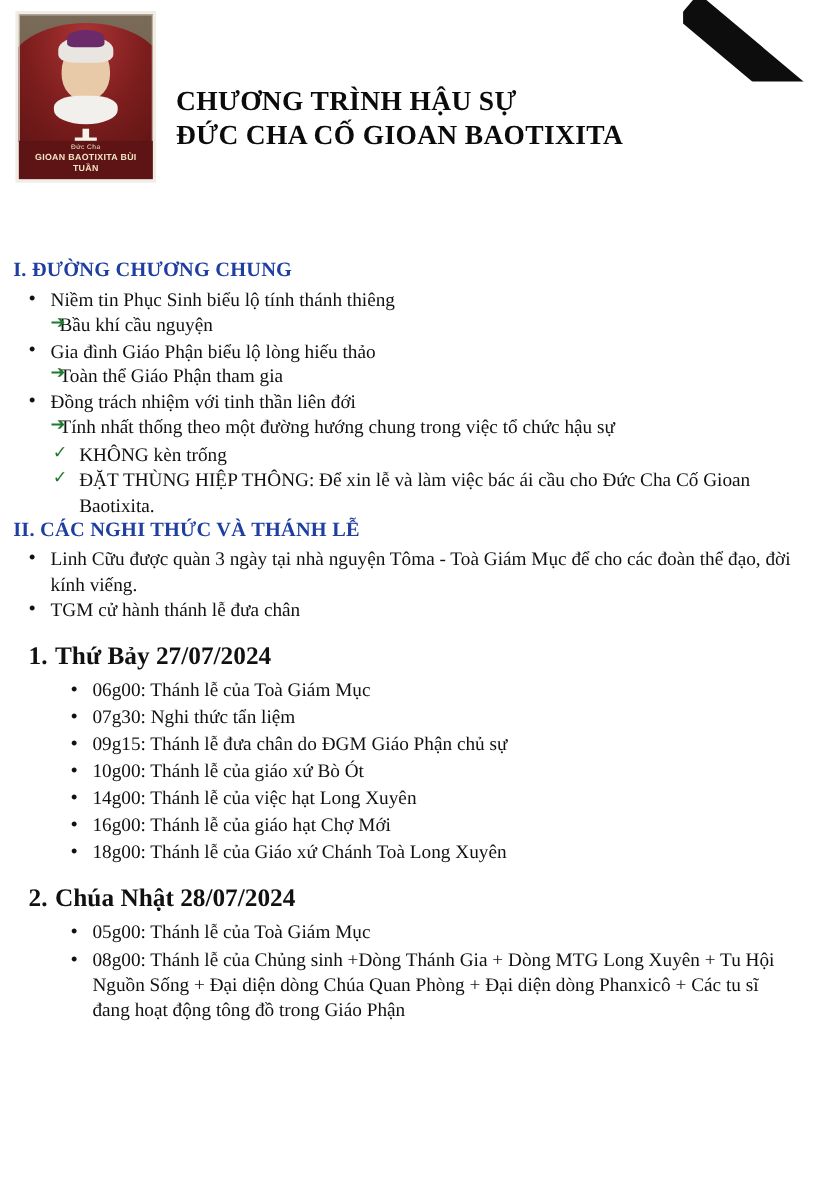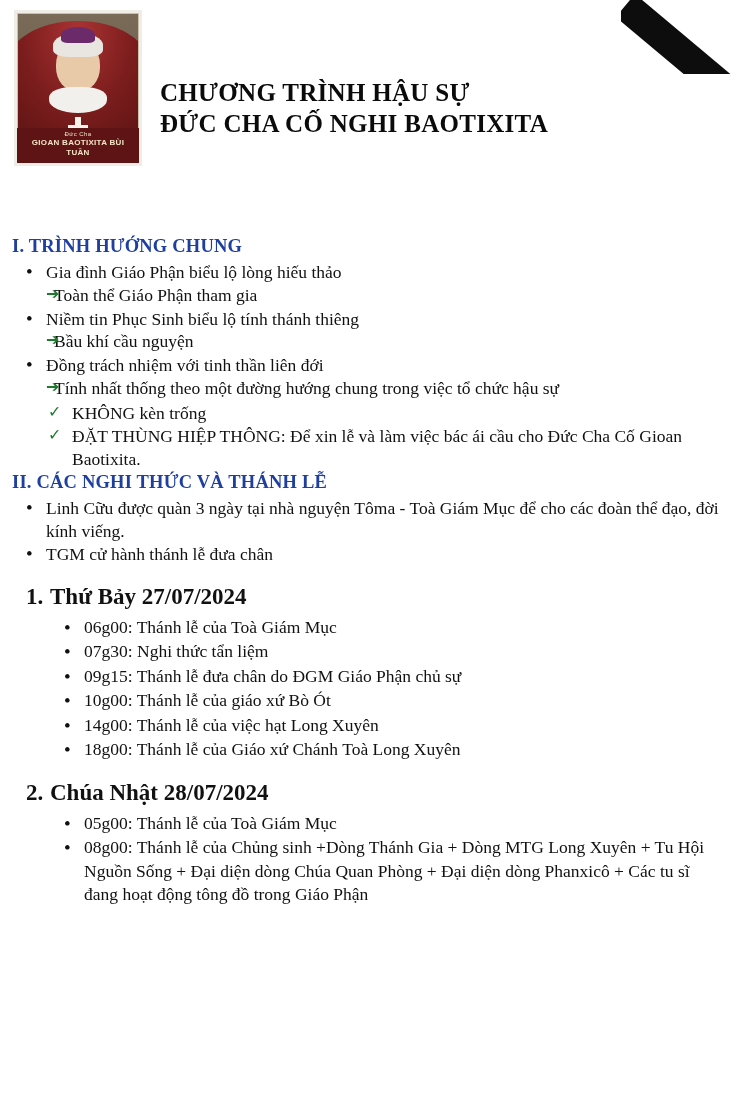--- a/index.html
+++ b/index.html
@@ -231,35 +231,35 @@
       <div class="p-cross"></div>
       <div class="frame"></div>
       <div class="p-caption">
         <div class="p-cap1">Đức Cha</div>
         <div class="p-cap2">GIOAN BAOTIXITA BÙI TUẦN</div>
       </div>
     </div>
 
     <div class="title-block">
       <div class="title-line title-1">CHƯƠNG TRÌNH HẬU SỰ</div>
-      <div class="title-line title-2">ĐỨC CHA CỐ NGHI BAOTIXITA</div>
+      <div class="title-line title-2">ĐỨC CHA CỐ GIOAN BAOTIXITA</div>
     </div>
   </div>
 
   <div class="body">
 
-    <h2 class="sec">I. TRÌNH HƯỚNG CHUNG</h2>
+    <h2 class="sec">I. ĐƯỜNG CHƯƠNG CHUNG</h2>
     <ul class="bul">
+      <li>
+        <span>Niềm tin Phục Sinh biểu lộ tính thánh thiêng</span>
+        <div class="arrow-line sub-lvl2">Bầu khí cầu nguyện</div>
+      </li>
       <li>
         <span>Gia đình Giáo Phận biểu lộ lòng hiếu thảo</span>
         <div class="arrow-line sub-lvl2">Toàn thể Giáo Phận tham gia</div>
-      </li>
-      <li>
-        <span>Niềm tin Phục Sinh biểu lộ tính thánh thiêng</span>
-        <div class="arrow-line sub-lvl2">Bầu khí cầu nguyện</div>
       </li>
       <li>
         <span>Đồng trách nhiệm với tinh thần liên đới</span>
         <div class="arrow-line sub-lvl2">Tính nhất thống theo một đường hướng chung trong việc tổ chức hậu sự</div>
         <ul class="chk">
           <li>KHÔNG kèn trống</li>
           <li>ĐẶT THÙNG HIỆP THÔNG: Để xin lễ và làm việc bác ái cầu cho Đức Cha Cố Gioan Baotixita.</li>
         </ul>
       </li>
     </ul>
@@ -272,20 +272,21 @@
 
     <div class="day-head">
       <span class="num">1.</span><span>Thứ Bảy 27/07/2024</span>
     </div>
     <ul class="times">
       <li>06g00: Thánh lễ của Toà Giám Mục</li>
       <li>07g30: Nghi thức tẩn liệm</li>
       <li>09g15: Thánh lễ đưa chân do ĐGM Giáo Phận chủ sự</li>
       <li>10g00: Thánh lễ của giáo xứ Bò Ót</li>
       <li>14g00: Thánh lễ của việc hạt Long Xuyên</li>
+      <li>16g00: Thánh lễ của giáo hạt Chợ Mới</li>
       <li>18g00: Thánh lễ của Giáo xứ Chánh Toà Long Xuyên</li>
     </ul>
 
     <div class="day-head">
       <span class="num">2.</span><span>Chúa Nhật 28/07/2024</span>
     </div>
     <ul class="times">
       <li>05g00: Thánh lễ của Toà Giám Mục</li>
       <li>08g00: Thánh lễ của Chủng sinh +Dòng Thánh Gia + Dòng MTG Long Xuyên + Tu Hội Nguồn Sống + Đại diện dòng Chúa Quan Phòng + Đại diện dòng Phanxicô + Các tu sĩ đang hoạt động tông đồ trong Giáo Phận</li>
     </ul>

